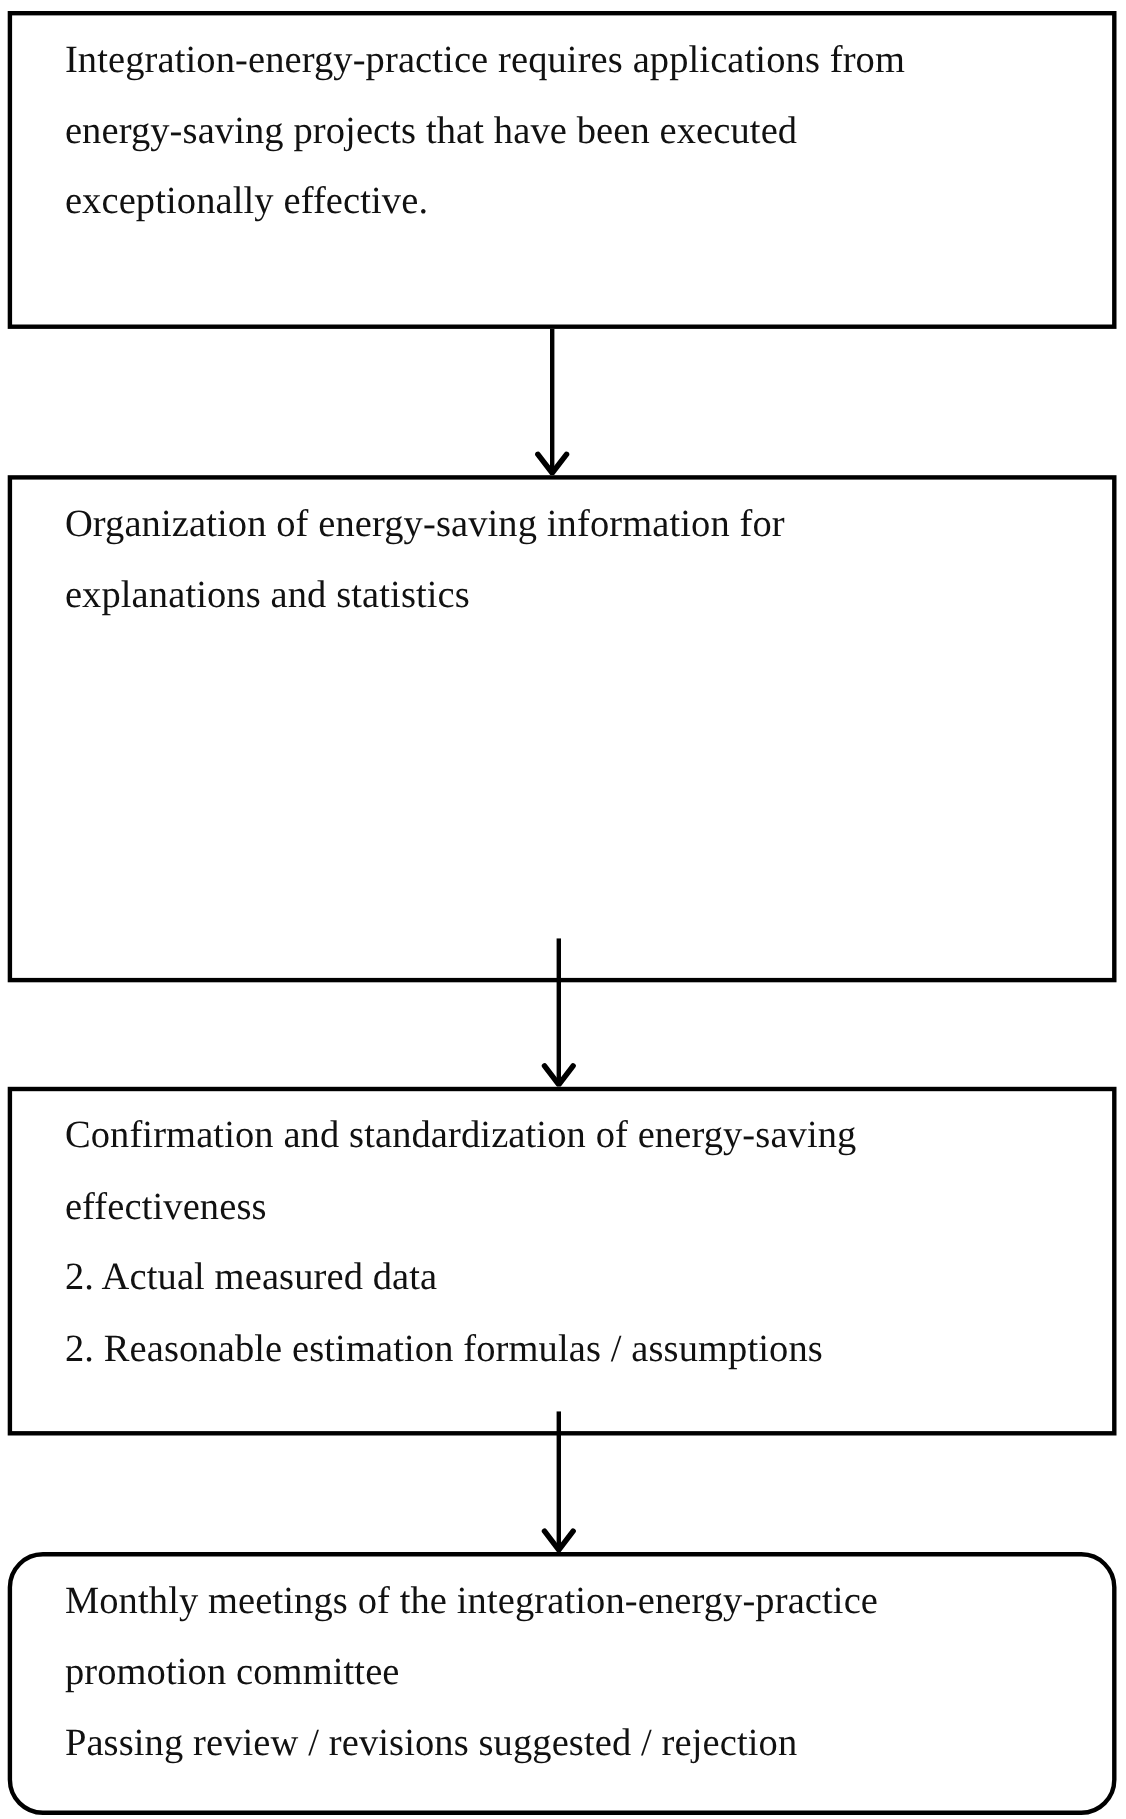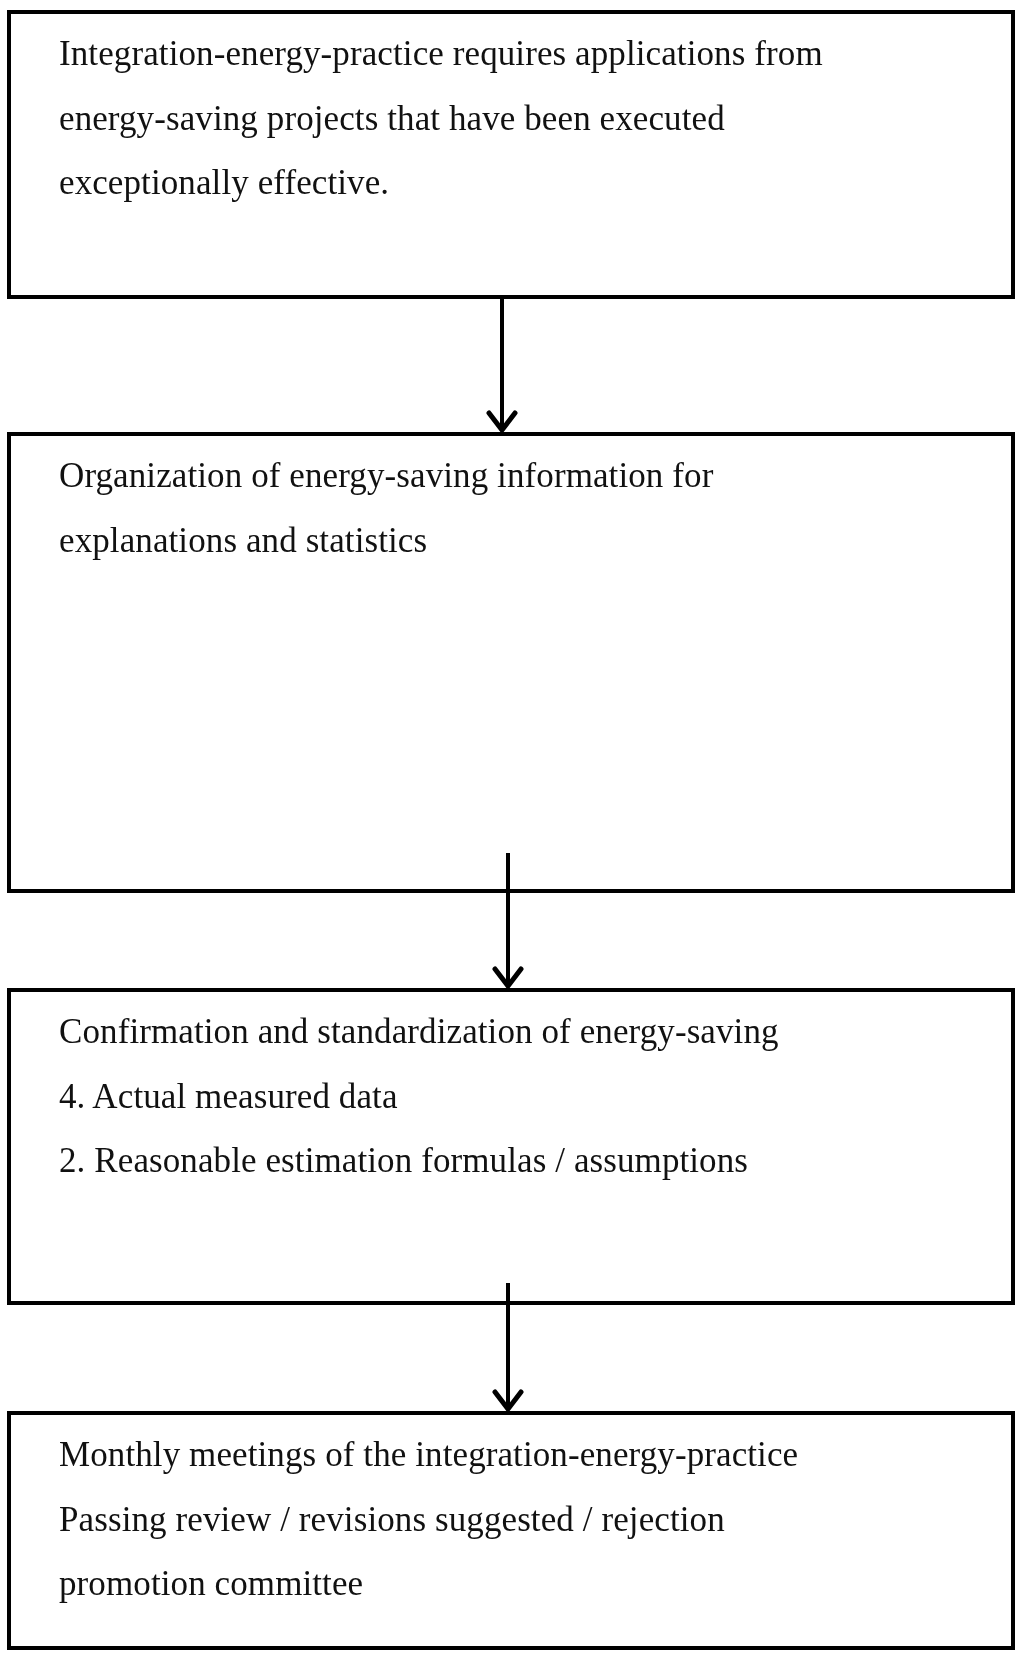--- a/index.html
+++ b/index.html
@@ -27,21 +27,21 @@
     .line {
       display: block;
       font-size: 35px;
       line-height: 64.5px;
       white-space: nowrap;
       letter-spacing: 0.1px;
     }
     #box1 { top: 10px;   height: 289px; padding-top: 8px; }
     #box2 { top: 432px;  height: 461px; padding-top: 8px; }
     #box3 { top: 988px;  height: 317px; padding-top: 8px; }
-    #box4 { top: 1411px; height: 239px; padding-top: 8px; }
+    #box4 { top: 1411px; height: 239px; padding-top: 8px; border-radius: 32px; }
 
     .arrow {
       position: absolute;
       width: 40px;
       margin-left: -20px;
     }
     .arrow svg { display: block; width: 100%; height: 100%; }
   </style>
 </head>
 <body>
@@ -66,28 +66,29 @@
 
 <div class="arrow" style="left:508px; top:853px; height:135px;">
   <svg viewBox="0 0 40 135" preserveAspectRatio="none">
     <line x1="20" y1="0" x2="20" y2="132" stroke="#000" stroke-width="4"></line>
     <polyline points="7,116 20,133 33,116" fill="none" stroke="#000" stroke-width="5" stroke-linecap="round" stroke-linejoin="miter"></polyline>
   </svg>
 </div>
 
 <div class="box" id="box3">
   <span class="line">Confirmation and standardization of energy-saving</span>
-  <span class="line">4. Actual measured data</span>
+  <span class="line">effectiveness</span>
+  <span class="line">2. Actual measured data</span>
   <span class="line">2. Reasonable estimation formulas / assumptions</span>
 </div>
 
 <div class="arrow" style="left:508px; top:1283px; height:128px;">
   <svg viewBox="0 0 40 128" preserveAspectRatio="none">
     <line x1="20" y1="0" x2="20" y2="125" stroke="#000" stroke-width="4"></line>
     <polyline points="7,109 20,126 33,109" fill="none" stroke="#000" stroke-width="5" stroke-linecap="round" stroke-linejoin="miter"></polyline>
   </svg>
 </div>
 
 <div class="box" id="box4">
   <span class="line">Monthly meetings of the integration-energy-practice</span>
+  <span class="line">promotion committee</span>
   <span class="line">Passing review / revisions suggested / rejection</span>
-  <span class="line">promotion committee</span>
 </div>
 
 </body></html>

